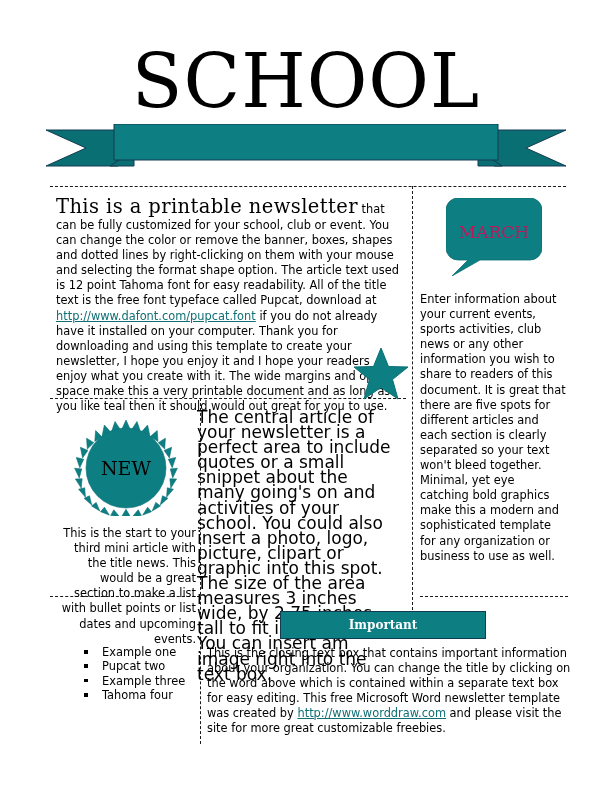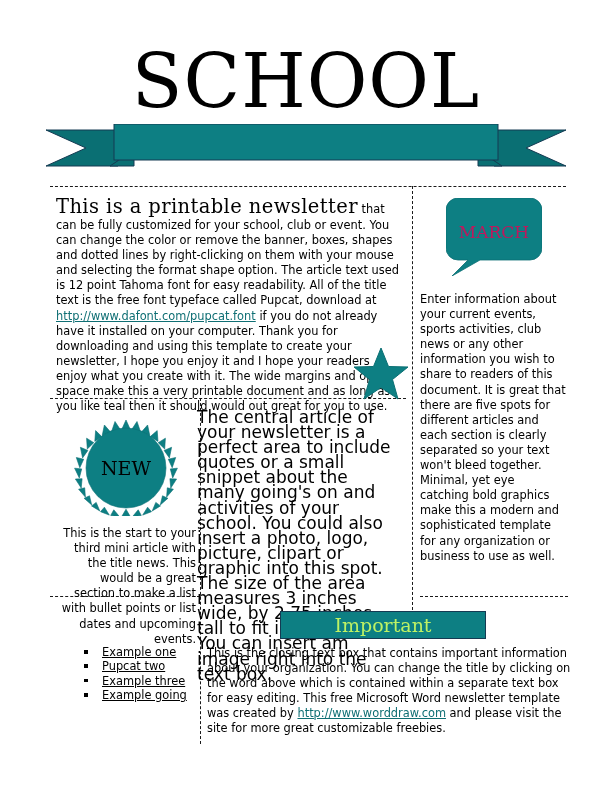--- a/index.html
+++ b/index.html
@@ -168,21 +168,20 @@
     width: 130px;
     margin: 0;
     padding: 0 0 0 18px;
     list-style: none;
   }
   .bullets li {
     font-size: 11.4px;
     line-height: 14.4px;
     position: relative;
     padding-left: 18px;
-    text-decoration: underline;
   }
   .bullets li::before {
     content: "";
     position: absolute;
     left: 0;
     top: 5px;
     width: 3.5px;
     height: 3.5px;
     background: #000000;
   }
@@ -206,22 +205,23 @@
     height: 28px;
     background: #0d7f83;
     border: 1px solid #143a52;
     box-sizing: border-box;
     display: flex;
     align-items: center;
     justify-content: center;
   }
   .important-banner span {
     font-family: "DejaVu Serif", serif;
-    font-size: 19px;
-    color: #bef264;
+    font-size: 12px;
+    color: #ffffff;
+    font-weight: bold;
   }
   .closing-text {
     position: absolute;
     top: 646px;
     left: 207px;
     width: 366px;
     font-size: 11.4px;
     line-height: 15.1px;
   }
 </style>
@@ -308,21 +308,21 @@
       </svg>
       <div class="starburst-label">NEW</div>
     </div>
     <div class="left-lower-text body-text">This is the start to your third mini article with the title news. This would be a great section to make a list with bullet points or list dates and upcoming events.</div>
   </div>
 
   <ul class="bullets">
     <li>Example one</li>
     <li>Pupcat two</li>
     <li>Example three</li>
-    <li>Example going</li>
+    <li>Tahoma four</li>
   </ul>
 
   <div class="center-article body-text">The central article of your newsletter is a perfect area to include quotes or a small snippet about the many going's on and activities of your school. You could also insert a photo, logo, picture, clipart or graphic into this spot. The size of the area measures 3 inches wide, by 2.75 inches tall to fit into this spot. You can insert am image right into the text box.</div>
 
   <div class="important-banner">
     <span>Important</span>
   </div>
 
   <div class="closing-text body-text">
     <span>This is the closing text box that contains important information about your organization. You can change the title by clicking on the word above which is contained within a separate text box for easy editing. This free Microsoft Word newsletter template was created by </span><a class="tlink" href="#">http://www.worddraw.com</a><span> and please visit the site for more great customizable freebies.</span>

